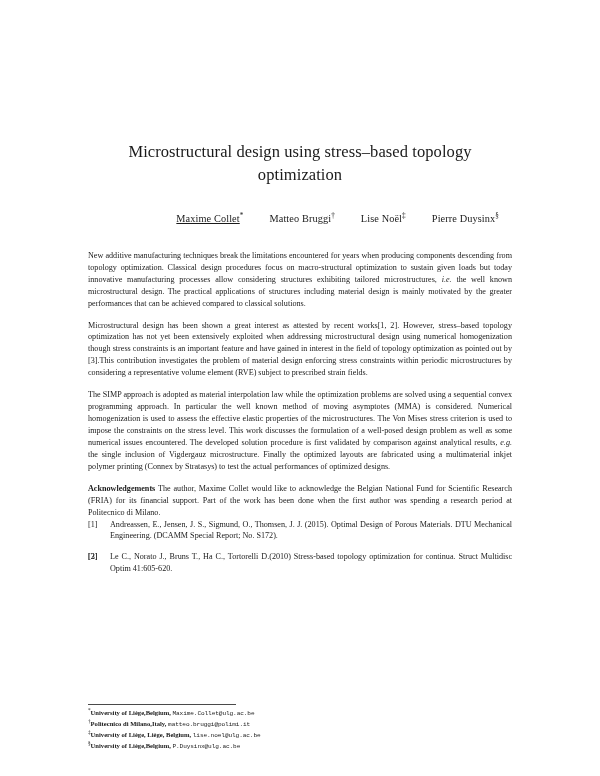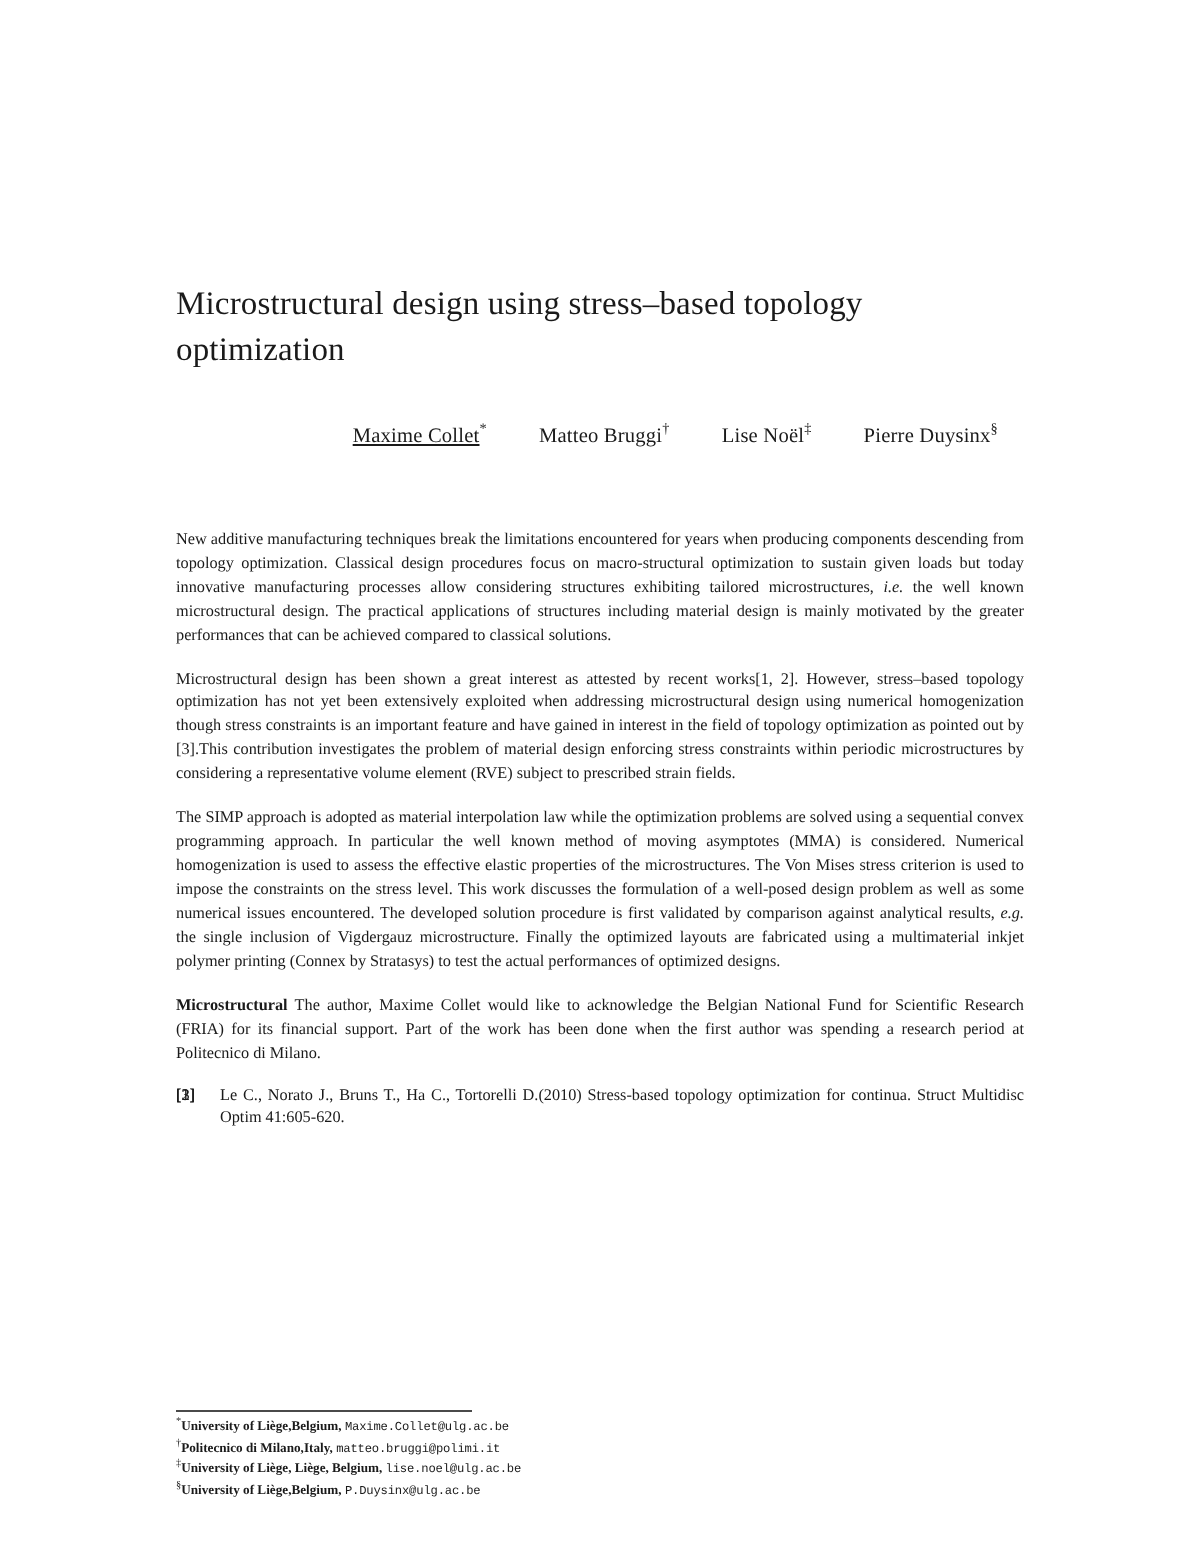--- a/index.html
+++ b/index.html
@@ -21,21 +21,21 @@
     position: relative;
     width: 600px;
     height: 776px;
     box-sizing: border-box;
     padding: 0 88px;
   }
 
   
   .title-block {
     padding-top: 140px;
-    text-align: left;
+    text-align: center;
   }
   .paper-title {
     font-size: 16.5px;
     line-height: 1.42;
     font-weight: normal;
     margin: 0;
     letter-spacing: 0.005em;
   }
 
   
@@ -54,21 +54,21 @@
     text-decoration: underline;
   }
   sup.marker {
     font-size: 7.2px;
     vertical-align: super;
     line-height: 0;
   }
 
   
   .body-block {
-    margin-top: 40px;
+    margin-top: 26px;
   }
   p.para {
     margin: 0 0 10px 0;
     font-size: 8.15px;
     line-height: 1.465;
     text-align: justify;
     text-justify: inter-word;
     hyphens: manual;
   }
   p.para:last-child { margin-bottom: 0; }
@@ -147,26 +147,26 @@
 
   <div class="authors">
     <span class="author linked"><span class="author-name">Maxime Collet</span><sup class="marker">*</sup></span><span class="author"><span class="author-name">Matteo Bruggi</span><sup class="marker">†</sup></span><span class="author"><span class="author-name">Lise Noël</span><sup class="marker">‡</sup></span><span class="author"><span class="author-name">Pierre Duysinx</span><sup class="marker">§</sup></span>
   </div>
 
   <div class="body-block">
     <p class="para">New additive manufacturing techniques break the limitations encountered for years when producing components descending from topology optimization. Classical design procedures focus on macro-structural optimization to sustain given loads but today innovative manufacturing processes allow considering structures exhibiting tailored microstructures, <i>i.e.</i> the well known microstructural design. The practical applications of structures including material design is mainly motivated by the greater performances that can be achieved compared to classical solutions.</p>
     <p class="para">Microstructural design has been shown a great interest as attested by recent works[1, 2]. However, stress–based topology optimization has not yet been extensively exploited when addressing microstructural design using numerical homogenization though stress constraints is an important feature and have gained in interest in the field of topology optimization as pointed out by [3].This contribution investigates the problem of material design enforcing stress constraints within periodic microstructures by considering a representative volume element (RVE) subject to prescribed strain fields.</p>
     <p class="para">The SIMP approach is adopted as material interpolation law while the optimization problems are solved using a sequential convex programming approach. In particular the well known method of moving asymptotes (MMA) is considered. Numerical homogenization is used to assess the effective elastic properties of the microstructures. The Von Mises stress criterion is used to impose the constraints on the stress level. This work discusses the formulation of a well-posed design problem as well as some numerical issues encountered. The developed solution procedure is first validated by comparison against analytical results, <i>e.g.</i> the single inclusion of Vigdergauz microstructure. Finally the optimized layouts are fabricated using a multimaterial inkjet polymer printing (Connex by Stratasys) to test the actual performances of optimized designs.</p>
 
-    <p class="para ack"><span class="bf">Microstructural</span> <span>The author, Maxime Collet would like to acknowledge the Belgian National Fund for Scientific Research (FRIA) for its financial support. Part of the work has been done when the first author was spending a research period at Politecnico di Milano.</span></p>
+    <p class="para ack"><span class="bf">Acknowledgements</span> <span>The author, Maxime Collet would like to acknowledge the Belgian National Fund for Scientific Research (FRIA) for its financial support. Part of the work has been done when the first author was spending a research period at Politecnico di Milano.</span></p>
   </div>
 
 
   <ul class="ref-list">
-    <li class="ref-item"><span class="ref-num">[1]</span></li>
+    <li class="ref-item"><span class="ref-num">[1]</span><span>Andreassen, E., Jensen, J. S., Sigmund, O., Thomsen, J. J. (2015). Optimal Design of Porous Materials. DTU Mechanical Engineering. (DCAMM Special Report; No. S172).</span></li>
     <li class="ref-item"><span class="ref-num">[2]</span></li>
     <li class="ref-item"><span class="ref-num">[3]</span><span>Le C., Norato J., Bruns T., Ha C., Tortorelli D.(2010) Stress-based topology optimization for continua. Struct Multidisc Optim 41:605-620.</span></li>
   </ul>
 
   <div class="footnotes">
     <div class="footnote-rule"></div>
     <div class="footnote"><span class="fn-marker">*</span><span>University of Liège,Belgium,</span> <span class="fn-email">Maxime.Collet@ulg.ac.be</span></div>
     <div class="footnote"><span class="fn-marker">†</span><span>Politecnico di Milano,Italy,</span> <span class="fn-email">matteo.bruggi@polimi.it</span></div>
     <div class="footnote"><span class="fn-marker">‡</span><span>University of Liège, Liège, Belgium,</span> <span class="fn-email">lise.noel@ulg.ac.be</span></div>
     <div class="footnote"><span class="fn-marker">§</span><span>University of Liège,Belgium,</span> <span class="fn-email">P.Duysinx@ulg.ac.be</span></div>

